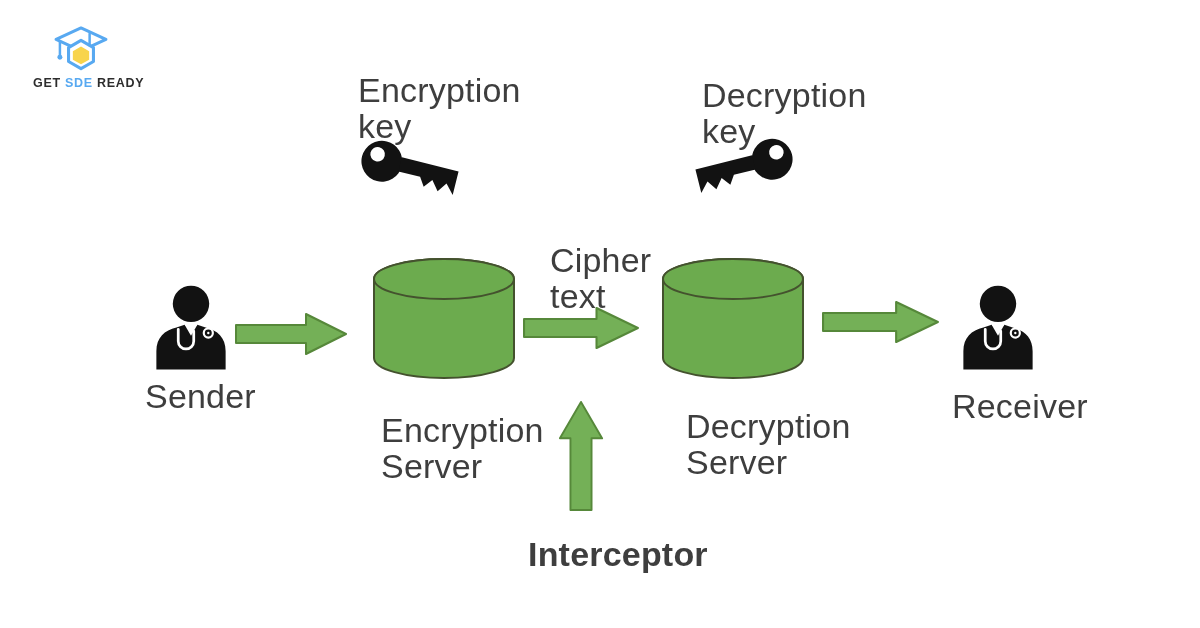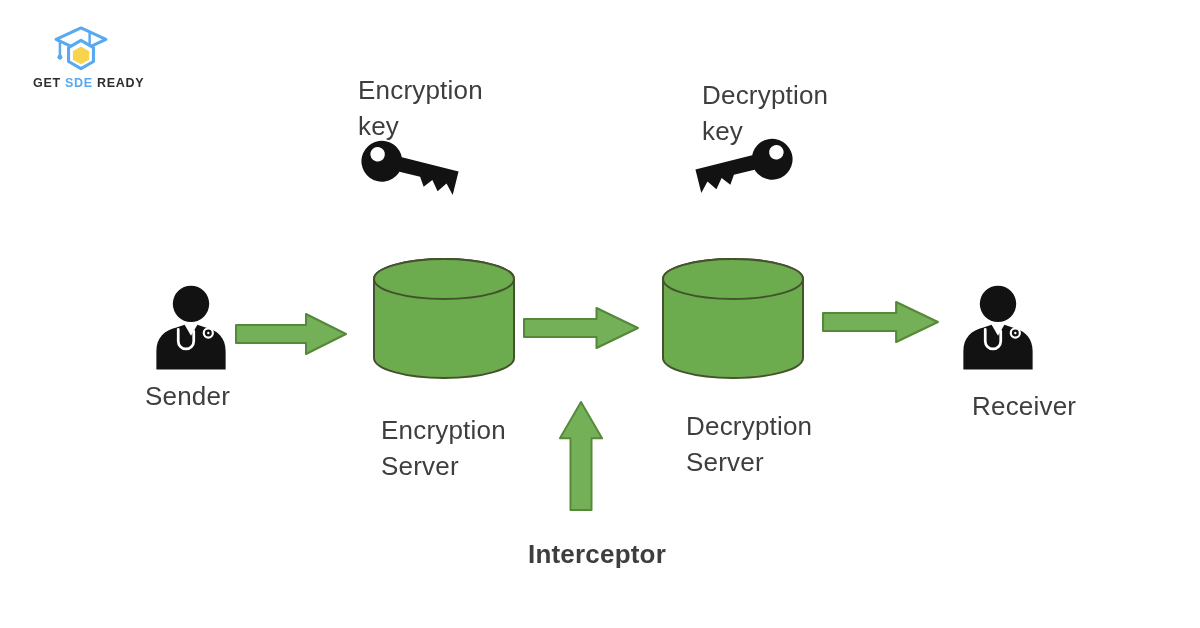--- a/index.html
+++ b/index.html
@@ -10,21 +10,21 @@
     overflow: hidden;
   }
   .canvas {
     position: relative;
     width: 1200px;
     height: 513px;
     background: #ffffff;
   }
   .abs { position: absolute; }
   .diagram-label {
-    font-size: 26px;
+    font-size: 34px;
     color: #3e3e3e;
     line-height: 36px;
     white-space: pre-line;
     letter-spacing: 0.2px;
   }
   .logo-text {
     font-size: 12.5px;
     font-weight: bold;
     letter-spacing: 0.7px;
     color: #2d2d2d;
@@ -98,20 +98,22 @@
 
   <div class="abs" style="left:371px; top:256px;">
     <svg width="146" height="126" viewBox="0 0 146 126">
       <path d="M3,23 A70,20 0 0 1 143,23 L143,102 A70,20 0 0 1 3,102 Z" fill="#6cab4e" stroke="#44522e" stroke-width="2"></path>
       <ellipse cx="73" cy="23" rx="70" ry="20" fill="#6cab4e" stroke="#44522e" stroke-width="2"></ellipse>
     </svg>
   </div>
   <div class="abs diagram-label" style="left:381px; top:412px;">Encryption
 Server</div>
 
+  <div class="abs diagram-label" style="left:550px; top:242px;">Cipher
+text</div>
 
   <div class="abs" style="left:523px; top:306px;">
     <svg width="117" height="44" viewBox="0 0 113 44" preserveAspectRatio="none">
       <polygon points="1,13 71,13 71,2 111,22 71,42 71,31 1,31" fill="#74b057" stroke="#56883a" stroke-width="2" stroke-linejoin="round"></polygon>
     </svg>
   </div>
 
   <div class="abs" style="left:660px; top:256px;">
     <svg width="146" height="126" viewBox="0 0 146 126">
       <path d="M3,23 A70,20 0 0 1 143,23 L143,102 A70,20 0 0 1 3,102 Z" fill="#6cab4e" stroke="#44522e" stroke-width="2"></path>
@@ -130,21 +132,21 @@
   <div class="abs" style="left:957px; top:284px;">
     <svg width="82" height="88" viewBox="0 0 90 95">
       <circle cx="45" cy="21" r="20" fill="#121212"></circle>
       <path d="M7,93 V73 C7,58 16,50 29,47 L38,44 C42,49 48,49 52,44 L61,47 C74,50 83,58 83,73 V93 Z" fill="#121212"></path>
       <path d="M38,44 L45,56 L52,44 Z" fill="#ffffff"></path>
       <path d="M31,49 v13 a8.5,8.5 0 0 0 17,0 v-11" stroke="#ffffff" stroke-width="3" fill="none" stroke-linecap="round"></path>
       <circle cx="64" cy="53" r="5" fill="none" stroke="#ffffff" stroke-width="2.4"></circle>
       <circle cx="64" cy="53" r="1.3" fill="#ffffff"></circle>
     </svg>
   </div>
-  <div class="abs diagram-label" style="left:952px; top:388px;margin-left:20px;">Receiver</div>
+  <div class="abs diagram-label" style="left:952px; top:388px;">Receiver</div>
 
   <div class="abs" style="left:558px; top:400px;">
     <svg width="46" height="112" viewBox="0 0 48 114" preserveAspectRatio="none">
       <polygon points="24,2 46,39 35,39 35,112 13,112 13,39 2,39" fill="#74b057" stroke="#56883a" stroke-width="2" stroke-linejoin="round"></polygon>
     </svg>
   </div>
   <div class="abs diagram-label" style="left:528px; top:536px;font-weight:bold;">Interceptor</div>
 
 </div>
 

